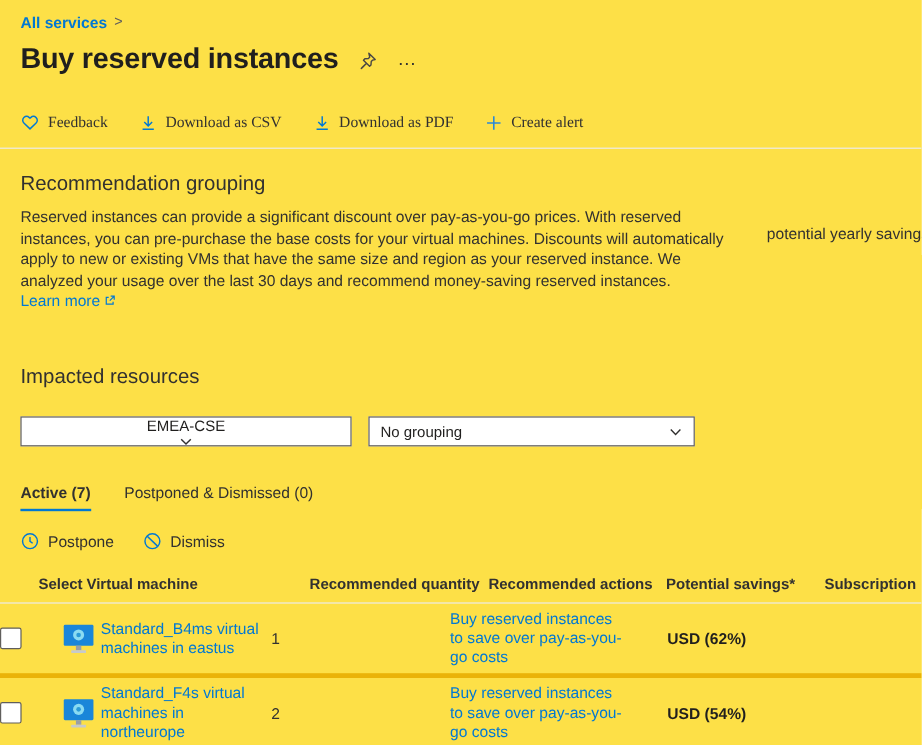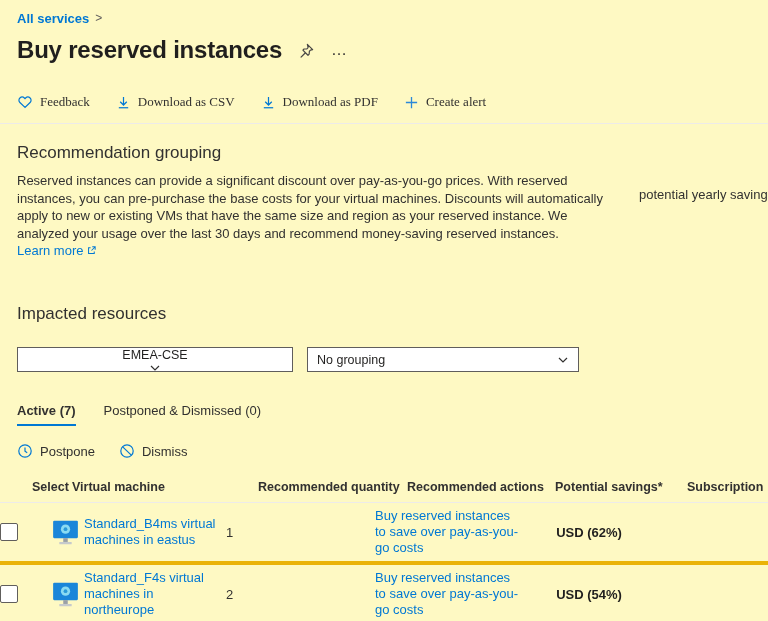--- a/index.html
+++ b/index.html
@@ -1,17 +1,17 @@
 <!DOCTYPE html>
 <html><head>
 <meta charset="utf-8">
 <style>
   * { margin:0; padding:0; box-sizing:border-box; }
   body { font-family:"Liberation Sans", sans-serif; background:#fff; }
-  .page { position:relative; width:768px; height:621px; background:#fef9c3; overflow:hidden; color:#323130; font-size:13px; }
+  .page { position:relative; width:768px; height:621px; background:#fde047; overflow:hidden; color:#323130; font-size:13px; }
 
   
   .breadcrumb { padding:10px 0 0 17px; height:26px; display:flex; align-items:center; gap:6px; }
   .breadcrumb a { color:#0078d4; text-decoration:none; font-weight:600; font-size:13px; cursor:pointer; }
   .crumb-sep { color:#605e5c; font-size:12px; }
 
   
   .title-row { margin:8px 0 0 17px; display:flex; align-items:center; gap:16px; height:32px; }
   .title-row h1 { font-size:24px; font-weight:700; color:#201f1e; letter-spacing:-0.2px; }
   .icon-btn { display:inline-flex; align-items:center; justify-content:center; cursor:pointer; background:none; border:none; }

